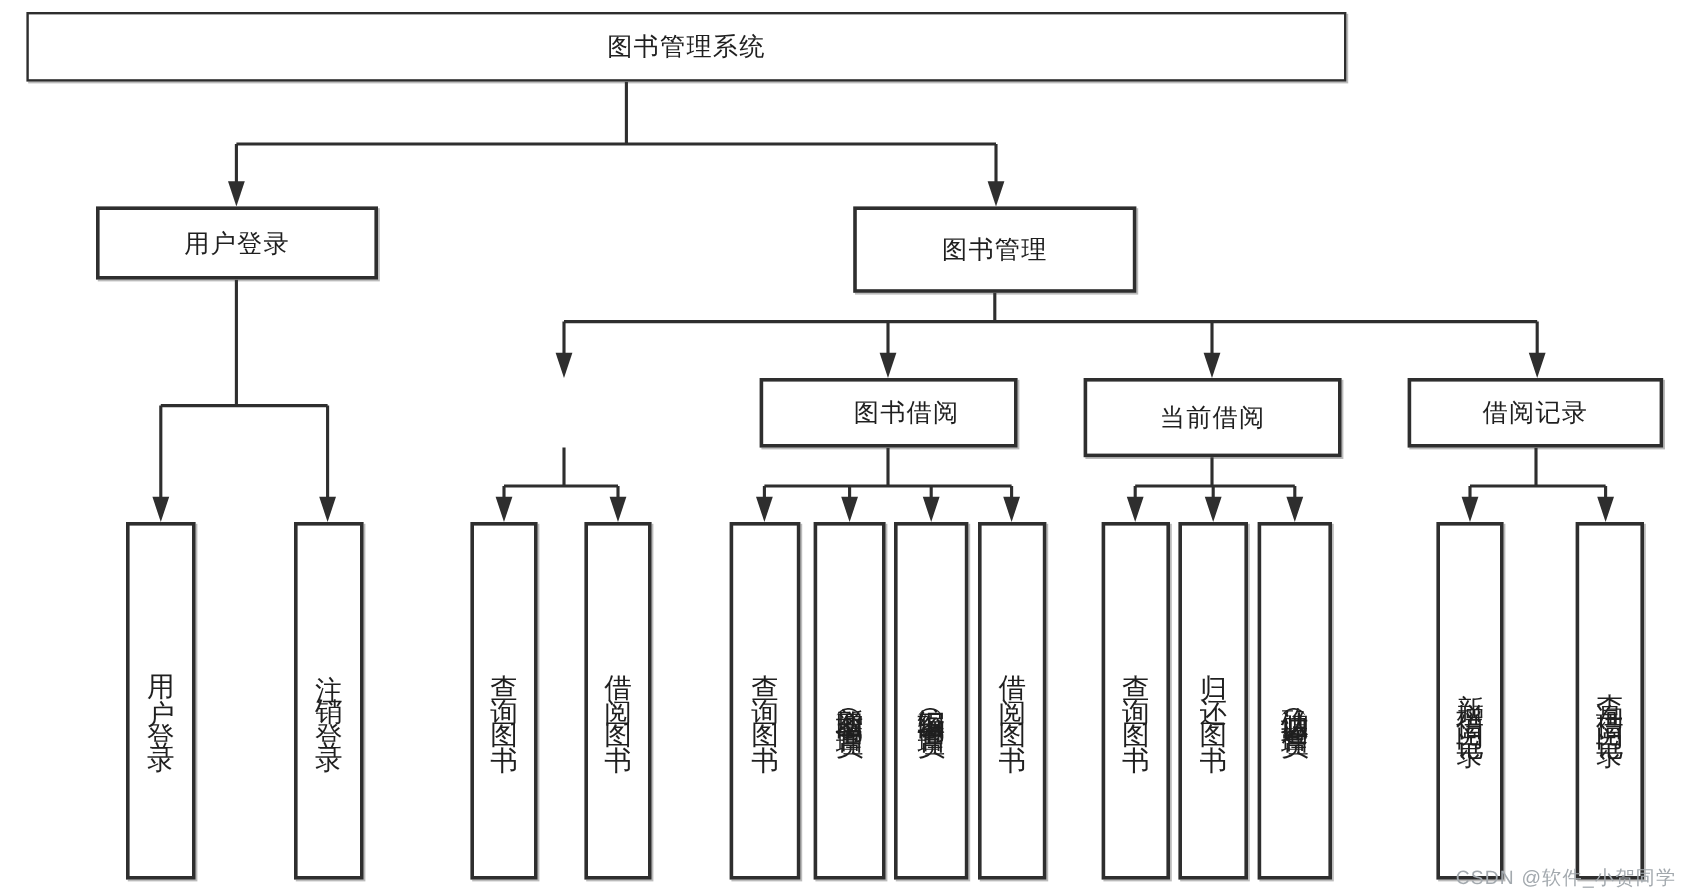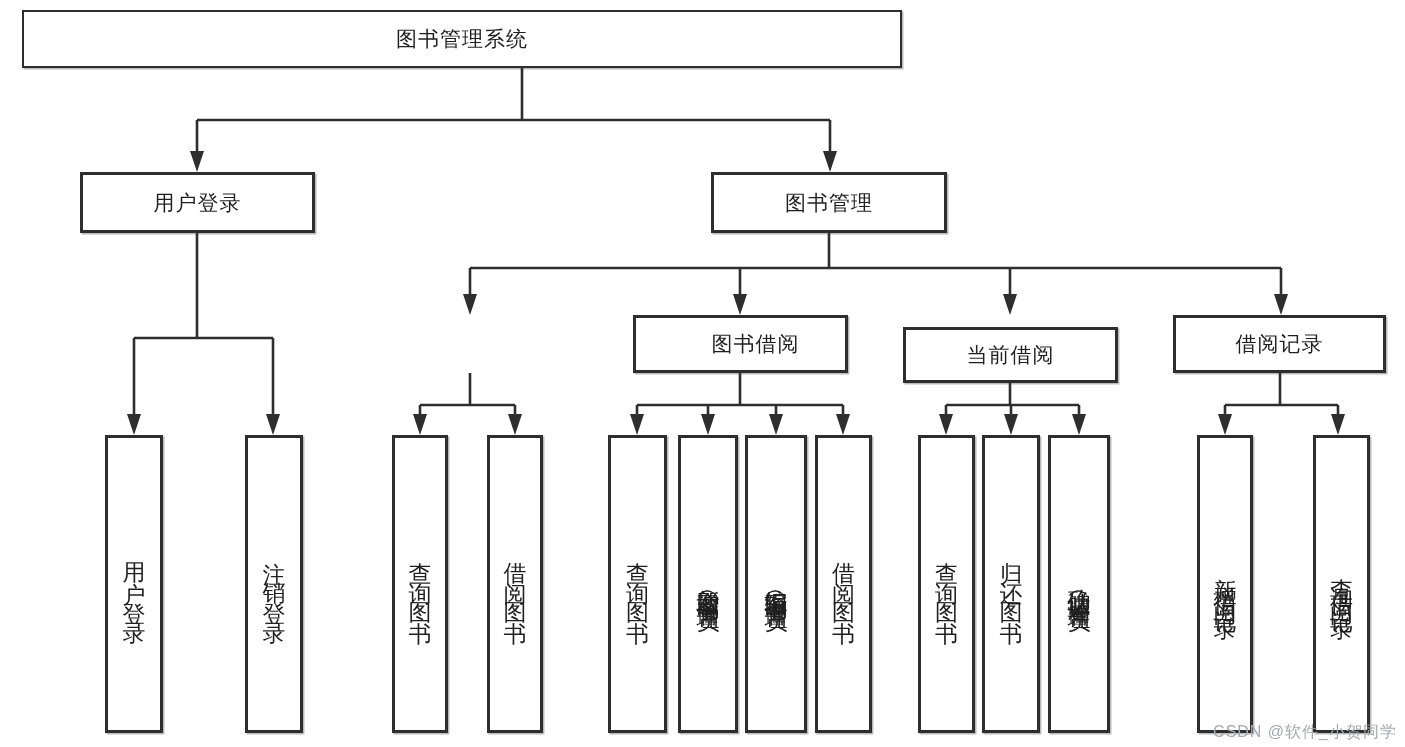--- a/index.html
+++ b/index.html
@@ -80,35 +80,35 @@
       <polygon points="769,414 783,414 776,435"></polygon>
       <polygon points="836,414 850,414 843,435"></polygon>
       <polygon points="939,414 953,414 946,435"></polygon>
       <polygon points="1004,414 1018,414 1011,435"></polygon>
       <polygon points="1072,414 1086,414 1079,435"></polygon>
       <polygon points="1218,414 1232,414 1225,435"></polygon>
       <polygon points="1331,414 1345,414 1338,435"></polygon>
     </g>
   </svg>
 
-  <div class="node root" style="left:22px;top:10px;width:880px;height:58px;">
+  <div class="node root" style="left:22px;top:10px;width:1100px;height:58px;">
     <span class="hlabel">图书管理系统</span>
   </div>
 
   <div class="node" style="left:80px;top:172px;width:235px;height:61px;">
     <span class="hlabel">用户登录</span>
   </div>
-  <div class="node" style="left:711px;top:172px;width:236px;height:61px;">
+  <div class="node" style="left:711px;top:172px;width:236px;height:72px;">
     <span class="hlabel">图书管理</span>
   </div>
 
   <div class="node" style="left:633px;top:315px;width:215px;height:58px;padding-left:30px;">
     <span class="hlabel">图书借阅</span>
   </div>
-  <div class="node" style="left:903px;top:327px;width:215px;height:56px;">
+  <div class="node" style="left:903px;top:315px;width:215px;height:66px;">
     <span class="hlabel">当前借阅</span>
   </div>
   <div class="node" style="left:1173px;top:315px;width:213px;height:58px;">
     <span class="hlabel">借阅记录</span>
   </div>
 
   <div class="node vnode" style="left:105px;width:58px;">
     <span class="vlabel sp-l">用户登录</span>
   </div>
   <div class="node vnode" style="left:245px;width:58px;">

